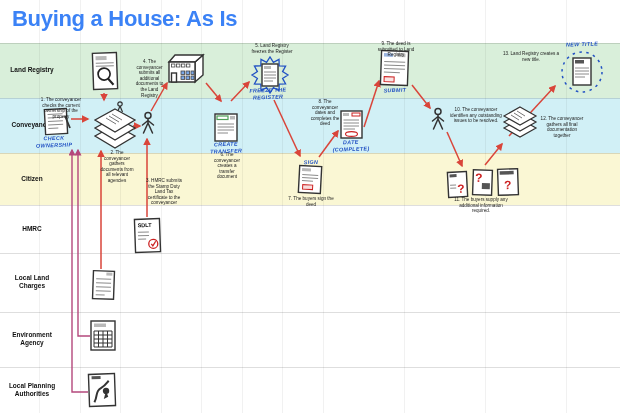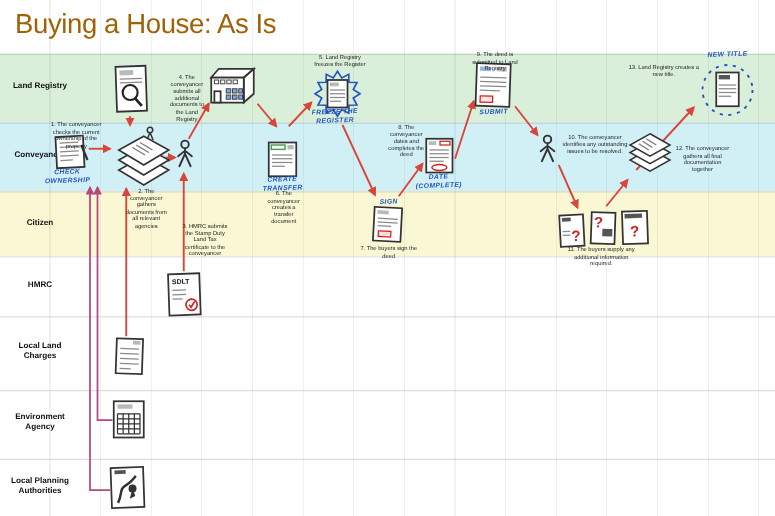--- a/index.html
+++ b/index.html
@@ -1,20 +1,20 @@
 <!DOCTYPE html>
 <html><head>
 <meta charset="utf-8">
 <style>
   html,body{margin:0;padding:0;background:#fff;}
   .canvas{position:relative;width:620px;height:413px;background:#fff;overflow:hidden;
           font-family:"Liberation Sans",sans-serif;}
   .grid{position:absolute;inset:0;pointer-events:none;
         background:repeating-linear-gradient(to right,transparent 0 39.5px,rgba(0,0,0,.055) 39.5px 40.5px);}
-  .title{position:absolute;left:12px;top:6px;font-size:22px;font-weight:400;color:#a16207;letter-spacing:-.3px;}
+  .title{position:absolute;left:12px;top:6px;font-size:22px;font-weight:700;color:#3b82f6;letter-spacing:-.3px;}
   .lane{position:absolute;left:0;width:620px;border-top:1px solid rgba(0,0,0,.13);box-sizing:border-box;}
   .lane-label{position:absolute;left:1px;top:50%;transform:translateY(-50%);width:62px;text-align:center;
               font-size:6.5px;font-weight:bold;color:#111;line-height:1.3;}
   .step-label{position:absolute;font-size:4.6px;color:#1c1c1c;line-height:1.22;text-align:center;font-weight:500;}
   .hand{position:absolute;font-size:5.4px;font-weight:bold;font-style:italic;color:#2353c4;
         text-align:center;letter-spacing:.35px;line-height:1.3;transform:rotate(-2deg);}
   .node{position:absolute;}
   .arrows{position:absolute;left:0;top:0;}
   svg{display:block;overflow:visible;}
   .d{fill:#fff;stroke:#333;stroke-width:1.4;}

